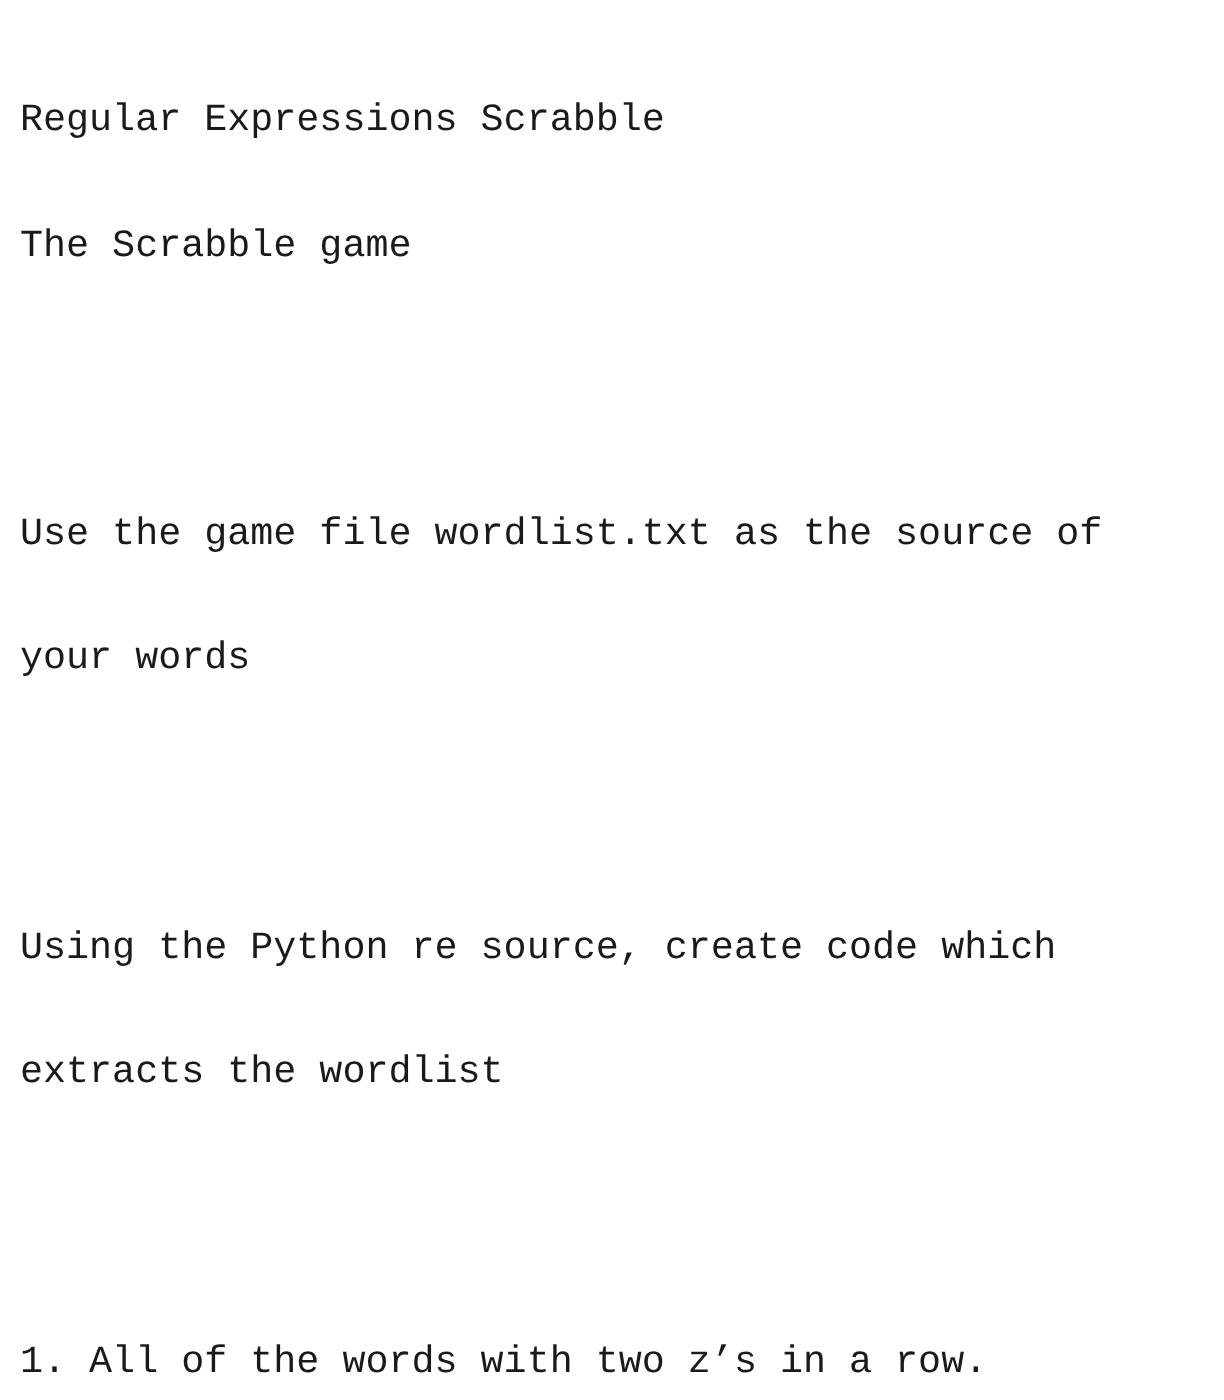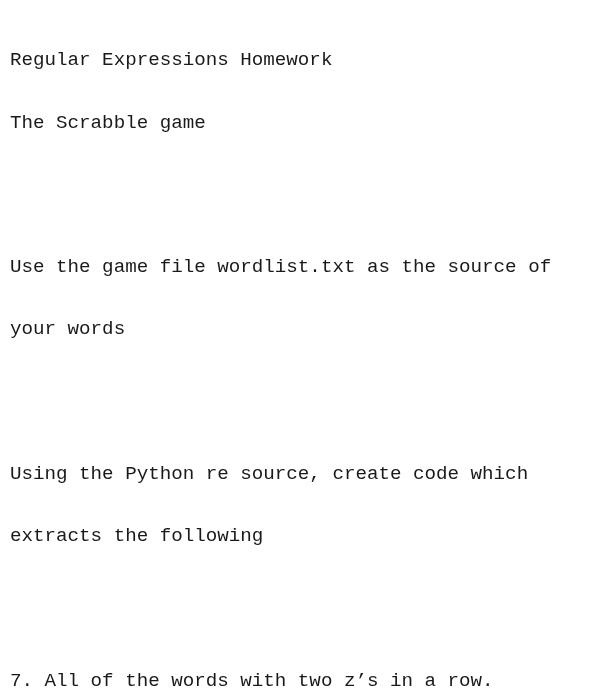--- a/index.html
+++ b/index.html
@@ -23,33 +23,33 @@
       color: #1a1a1a;
       white-space: pre;
     }
     .line { display: block; height: 20.7px; }
     .blank { display: block; height: 20.7px; }
   </style>
 </head>
 <body>
 
 <div class="doc">
-  <span class="line">Regular Expressions Homework</span>
+  <span class="line">Regular Expressions Scrabble</span>
   <span class="line">The Scrabble game</span>
   <span class="blank"></span>
 
   <span class="line">Use the game file wordlist.txt as the source of</span>
   <span class="line">your words</span>
   <span class="blank"></span>
 
   <span class="line">Using the Python re source, create code which</span>
-  <span class="line">extracts the following</span>
+  <span class="line">extracts the wordlist</span>
   <span class="blank"></span>
 
-  <span class="line">7. All of the words with two z’s in a row.</span>
+  <span class="line">1. All of the words with two z’s in a row.</span>
   
   
   
   
   
 
   
   
   
 

